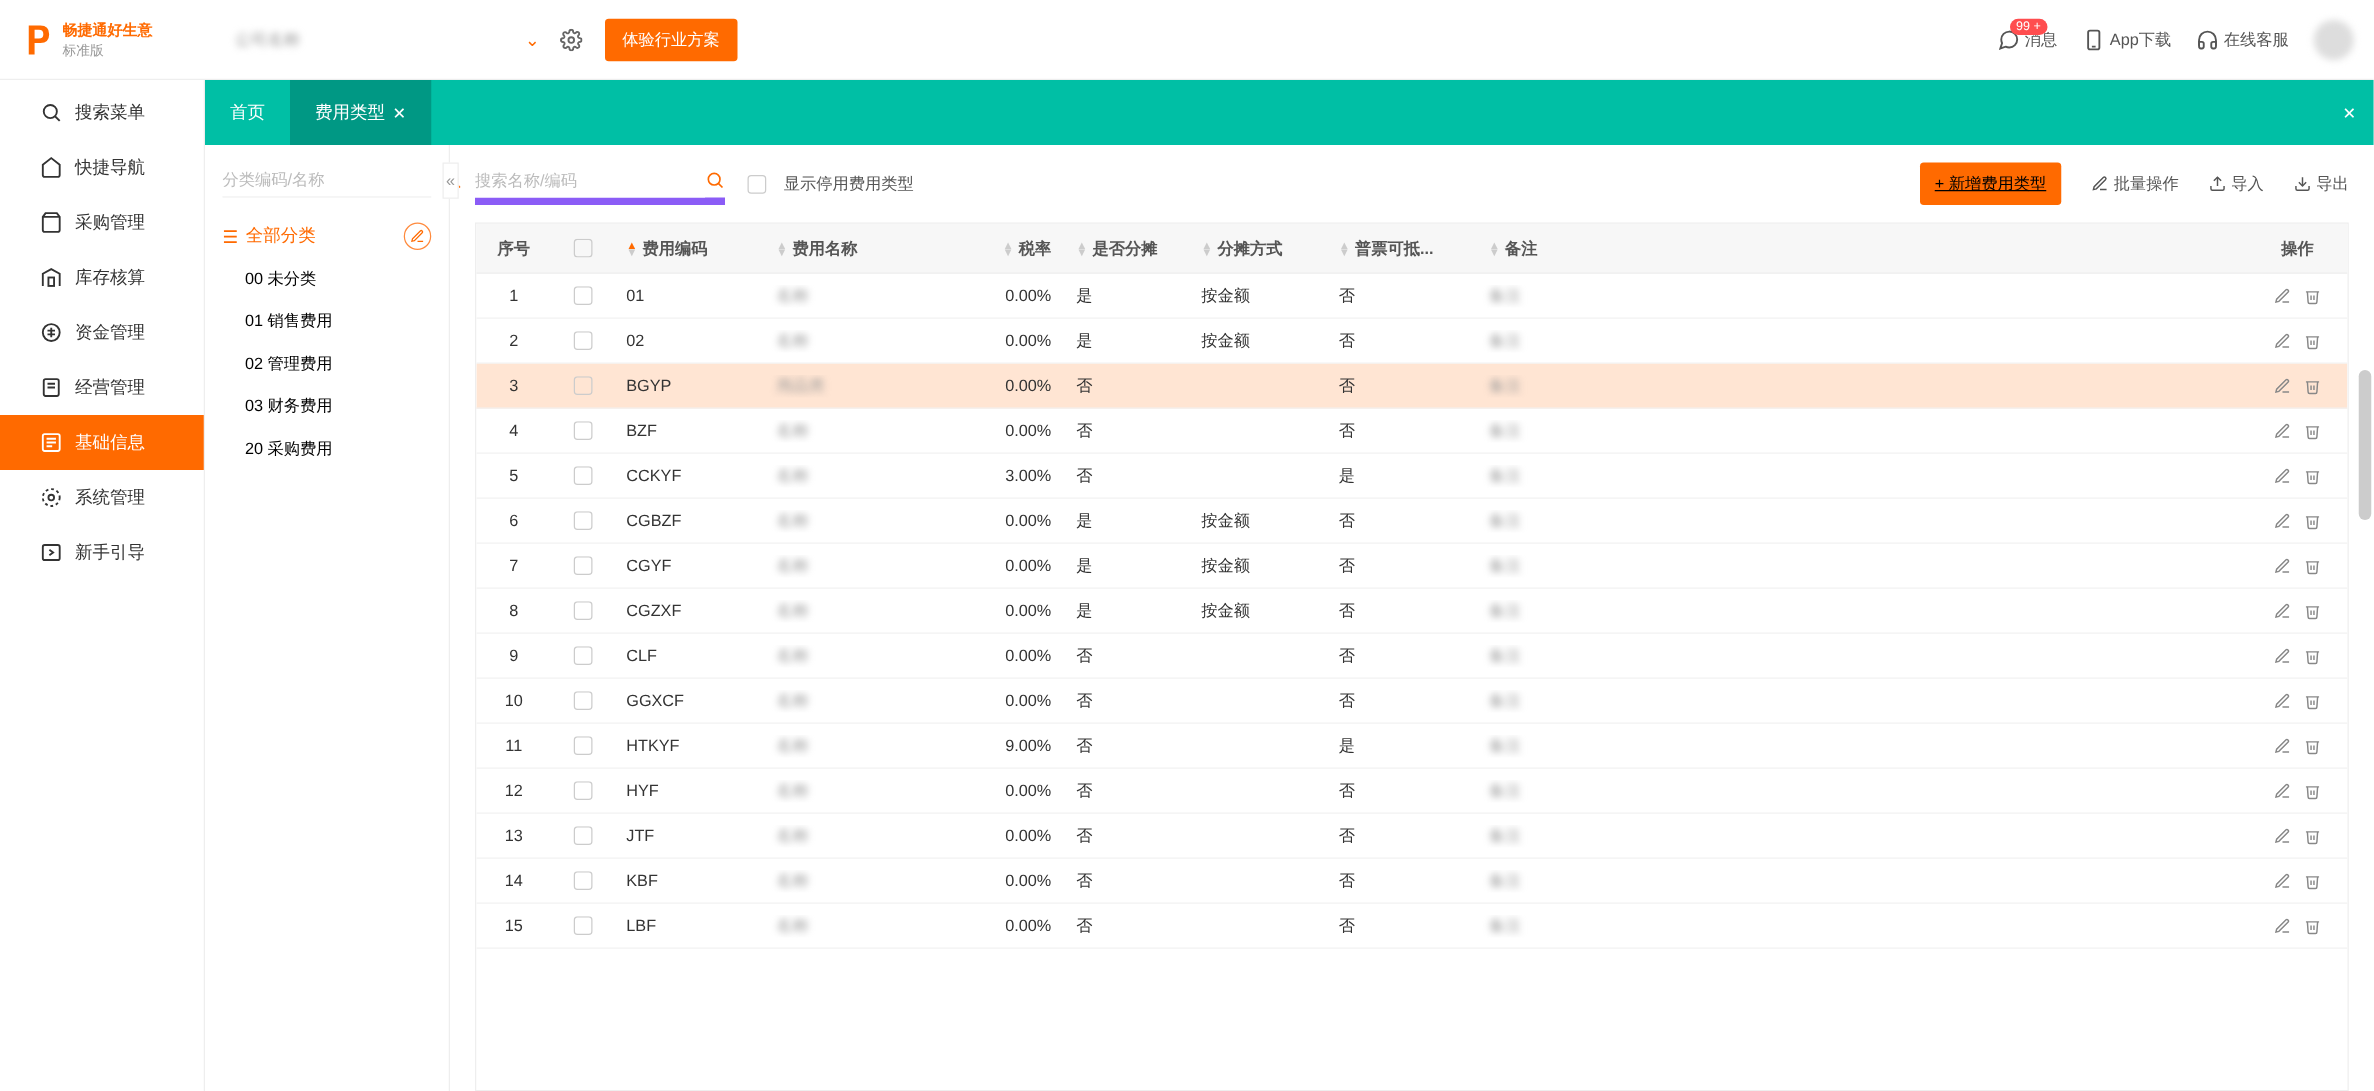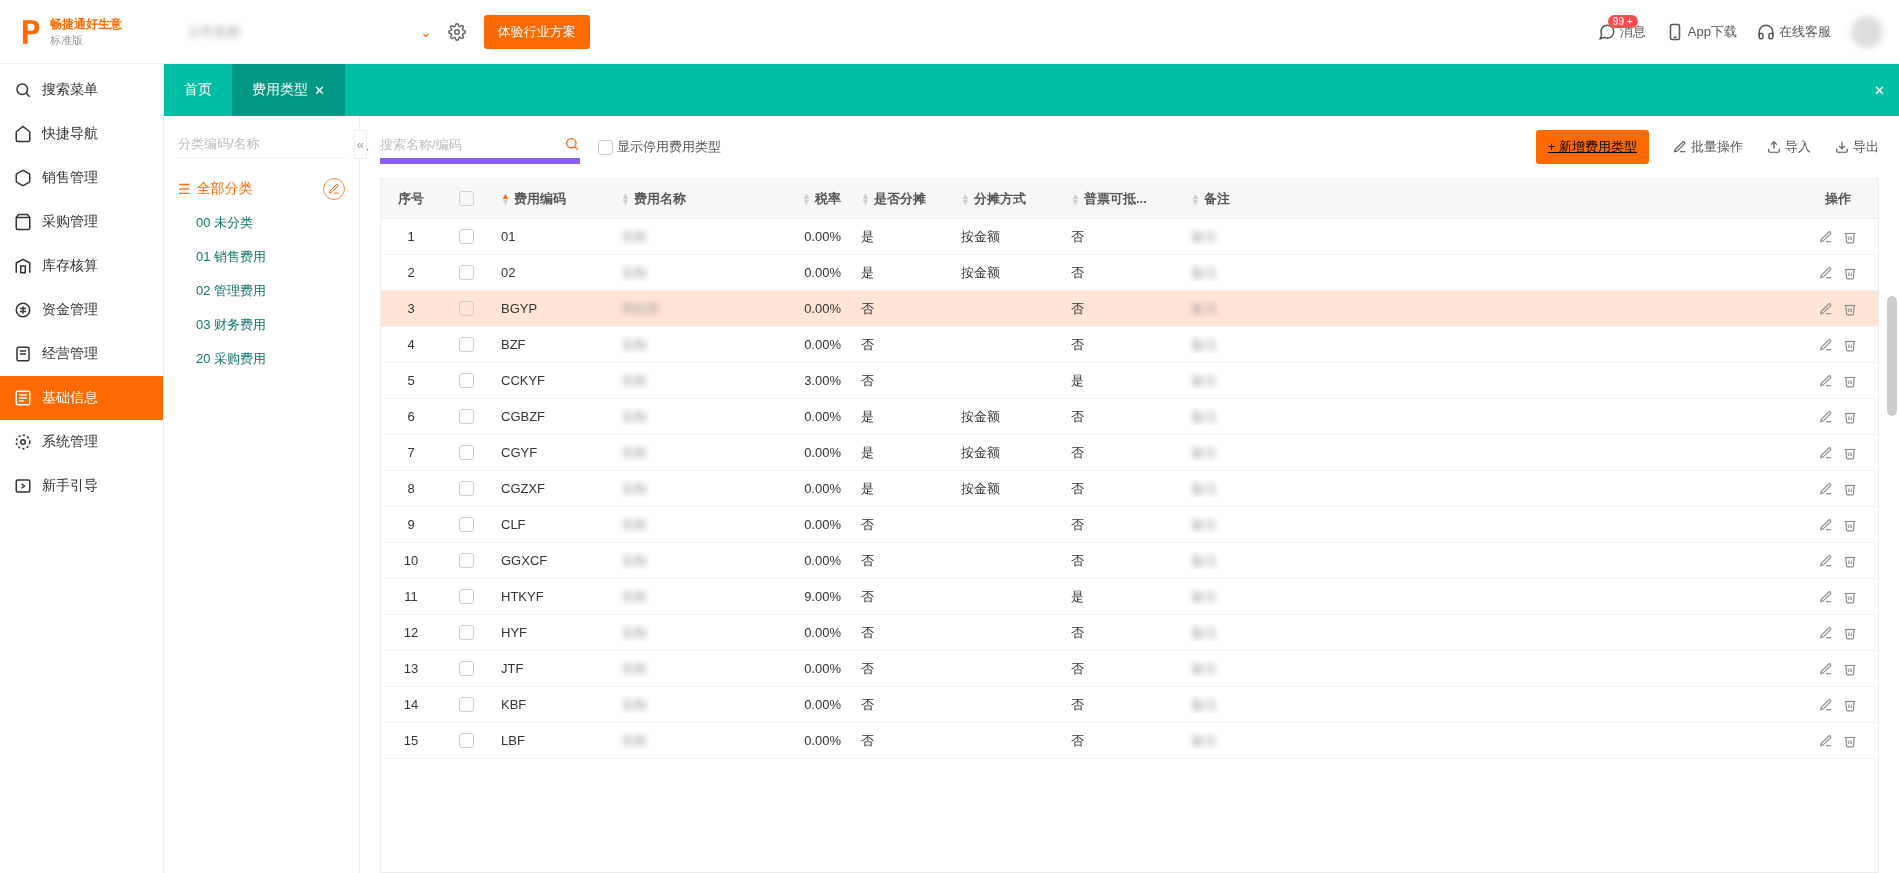--- a/index.html
+++ b/index.html
@@ -14,49 +14,49 @@
 .dropdown-caret { color: #ff6a00; margin-left: 180px; font-size: 14px; }
 .gear-icon { color: #666; margin-left: 16px; }
 .experience-btn { background: #ff6a00; color: #fff; border: none; padding: 8px 14px; border-radius: 3px; margin-left: 18px; cursor: pointer; font-size: 13px; }
 .top-right { margin-left: auto; display: flex; align-items: center; gap: 20px; }
 .top-right-item { display: flex; align-items: center; gap: 4px; color: #555; cursor: pointer; position: relative; }
 .badge { position: absolute; top: -8px; left: 10px; background: #ff4d4f; color: #fff; font-size: 10px; padding: 1px 5px; border-radius: 10px; }
 .avatar { width: 32px; height: 32px; border-radius: 50%; background: #ddd; filter: blur(3px); }
 
 .layout { display: flex; height: calc(100vh - 64px); }
 .sidebar { width: 164px; border-right: 1px solid #eee; padding-top: 4px; }
-.side-item { display: flex; align-items: flex-start; gap: 10px; padding: 13px 14px; cursor: pointer; color: #333; font-size: 14px; font-family: Liberation Serif, serif; }
+.side-item { display: flex; align-items: flex-start; gap: 10px; padding: 13px 32px; cursor: pointer; color: #333; font-size: 14px; font-family: Liberation Serif, serif; }
 .side-item.active { background: #ff6a00; color: #fff; }
 .side-item .ico { width: 18px; height: 18px; display: inline-flex; align-items: center; justify-content: center; }
 
 .main { flex: 1; display: flex; flex-direction: column; }
 .tabs { background: #00bfa5; height: 52px; display: flex; align-items: stretch; }
 .tab { display: flex; align-items: center; padding: 0 20px; color: #fff; cursor: pointer; font-size: 14px; }
 .tab.active { background: #009884; }
 .tab .close { margin-left: 6px; font-size: 13px; }
 .tabs-close-all { margin-left: auto; color: #fff; display: flex; align-items: center; padding: 0 14px; cursor: pointer; }
 
 .content { flex: 1; display: flex; overflow: hidden; }
 .tree-panel { width: 196px; border-right: 1px solid #eee; padding: 14px 0; position: relative; }
 .tree-search { display: flex; align-items: center; margin: 0 14px 14px; border-bottom: 1px solid #eee; }
 .tree-search input { border: none; outline: none; flex: 1; padding: 6px 0; font-size: 13px; color: #333; }
 .tree-search input::placeholder { color: #bbb; }
 .search-icon { color: #ff6a00; }
 .tree-root { display: flex; align-items: center; gap: 6px; padding: 6px 14px; color: #ff6a00; font-weight: 500; font-size: 14px; }
 .tree-root .edit-circle { margin-left: auto; width: 22px; height: 22px; border: 1px solid #ff8a3d; border-radius: 50%; display: flex; align-items: center; justify-content: center; color: #ff6a00; }
-.tree-item { padding: 8px 14px 8px 32px; color: #0f766e; cursor: pointer; font-size: 13px; }
+.tree-item { padding: 8px 14px 8px 32px; color: #000000; cursor: pointer; font-size: 13px; }
 .collapse-handle { position: absolute; right: -8px; top: 14px; background: #fff; border: 1px solid #eee; padding: 6px 2px; cursor: pointer; color: #999; }
 
 .table-area { flex: 1; display: flex; flex-direction: column; padding: 14px 20px 0 20px; overflow: hidden; position: relative; }
 .table-toolbar { display: flex; align-items: center; gap: 18px; margin-bottom: 14px; }
 .table-search { display: flex; align-items: center; border-bottom: 6px solid #8b5cf6; width: 200px; }
 .table-search input { border: none; outline: none; flex: 1; padding: 6px 0; font-size: 13px; }
 .table-search input::placeholder { color: #bbb; }
 .chk { width: 15px; height: 15px; border: 1px solid #ccc; border-radius: 3px; display: inline-block; }
-.chk-label { display: flex; align-items: center; gap: 4px; color: #555; }
+.chk-label { display: flex; align-items: center; gap: 14px; color: #555; }
 .toolbar-actions { margin-left: auto; display: flex; align-items: center; gap: 24px; }
 .add-btn { background: #ff6a00; color: #000000; border: none; padding: 8px 12px; border-radius: 3px; cursor: pointer; font-size: 13px; text-decoration: underline; }
 .link-btn { color: #555; cursor: pointer; display: flex; align-items: center; gap: 4px; }
 
 .grid { flex: 1; border: 1px solid #eee; display: flex; flex-direction: column; overflow: hidden; }
 .grid-head { display: flex; background: #f7f7f7; border-bottom: 1px solid #eee; height: 40px; align-items: center; font-weight: 600; color: #555; }
 .grid-body { flex: 1; overflow-y: auto; }
 .row { display: flex; align-items: center; height: 36px; border-bottom: 1px solid #f2f2f2; }
 .row.highlight { background: #ffe5d3; }
 .cell { padding: 0 10px; display: flex; align-items: center; overflow: hidden; white-space: nowrap; }
@@ -142,28 +142,20 @@
         <span class="ico">
           <svg width="18" height="18" viewBox="0 0 24 24" fill="none" stroke="currentColor" stroke-width="2">
             <path d="M3 9l9-7 9 7v11a2 2 0 0 1-2 2H5a2 2 0 0 1-2-2z"></path>
           </svg>
         </span>
         <span>快捷导航</span>
       </div>
       <div class="side-item">
         <span class="ico">
           <svg width="18" height="18" viewBox="0 0 24 24" fill="none" stroke="currentColor" stroke-width="2">
-            <path d="M21 16V8a2 2 0 0 0-1-1.73l-7-4a2 2 0 0 0-2 0l-7 4A2 2 0 0 0 3 8v8a2 2 0 0 0 1 1.73l7 4a2 2 0 0 0 2 0l7-4A2 2 0 0 0 21 16z"></path>
-          </svg>
-        </span>
-        <span>销售管理</span>
-      </div>
-      <div class="side-item">
-        <span class="ico">
-          <svg width="18" height="18" viewBox="0 0 24 24" fill="none" stroke="currentColor" stroke-width="2">
             <path d="M6 2L3 6v14a2 2 0 0 0 2 2h14a2 2 0 0 0 2-2V6l-3-4z"></path>
             <line x1="3" y1="6" x2="21" y2="6"></line>
           </svg>
         </span>
         <span>采购管理</span>
       </div>
       <div class="side-item">
         <span class="ico">
           <svg width="18" height="18" viewBox="0 0 24 24" fill="none" stroke="currentColor" stroke-width="2">
             <path d="M3 21V8l9-5 9 5v13"></path>

